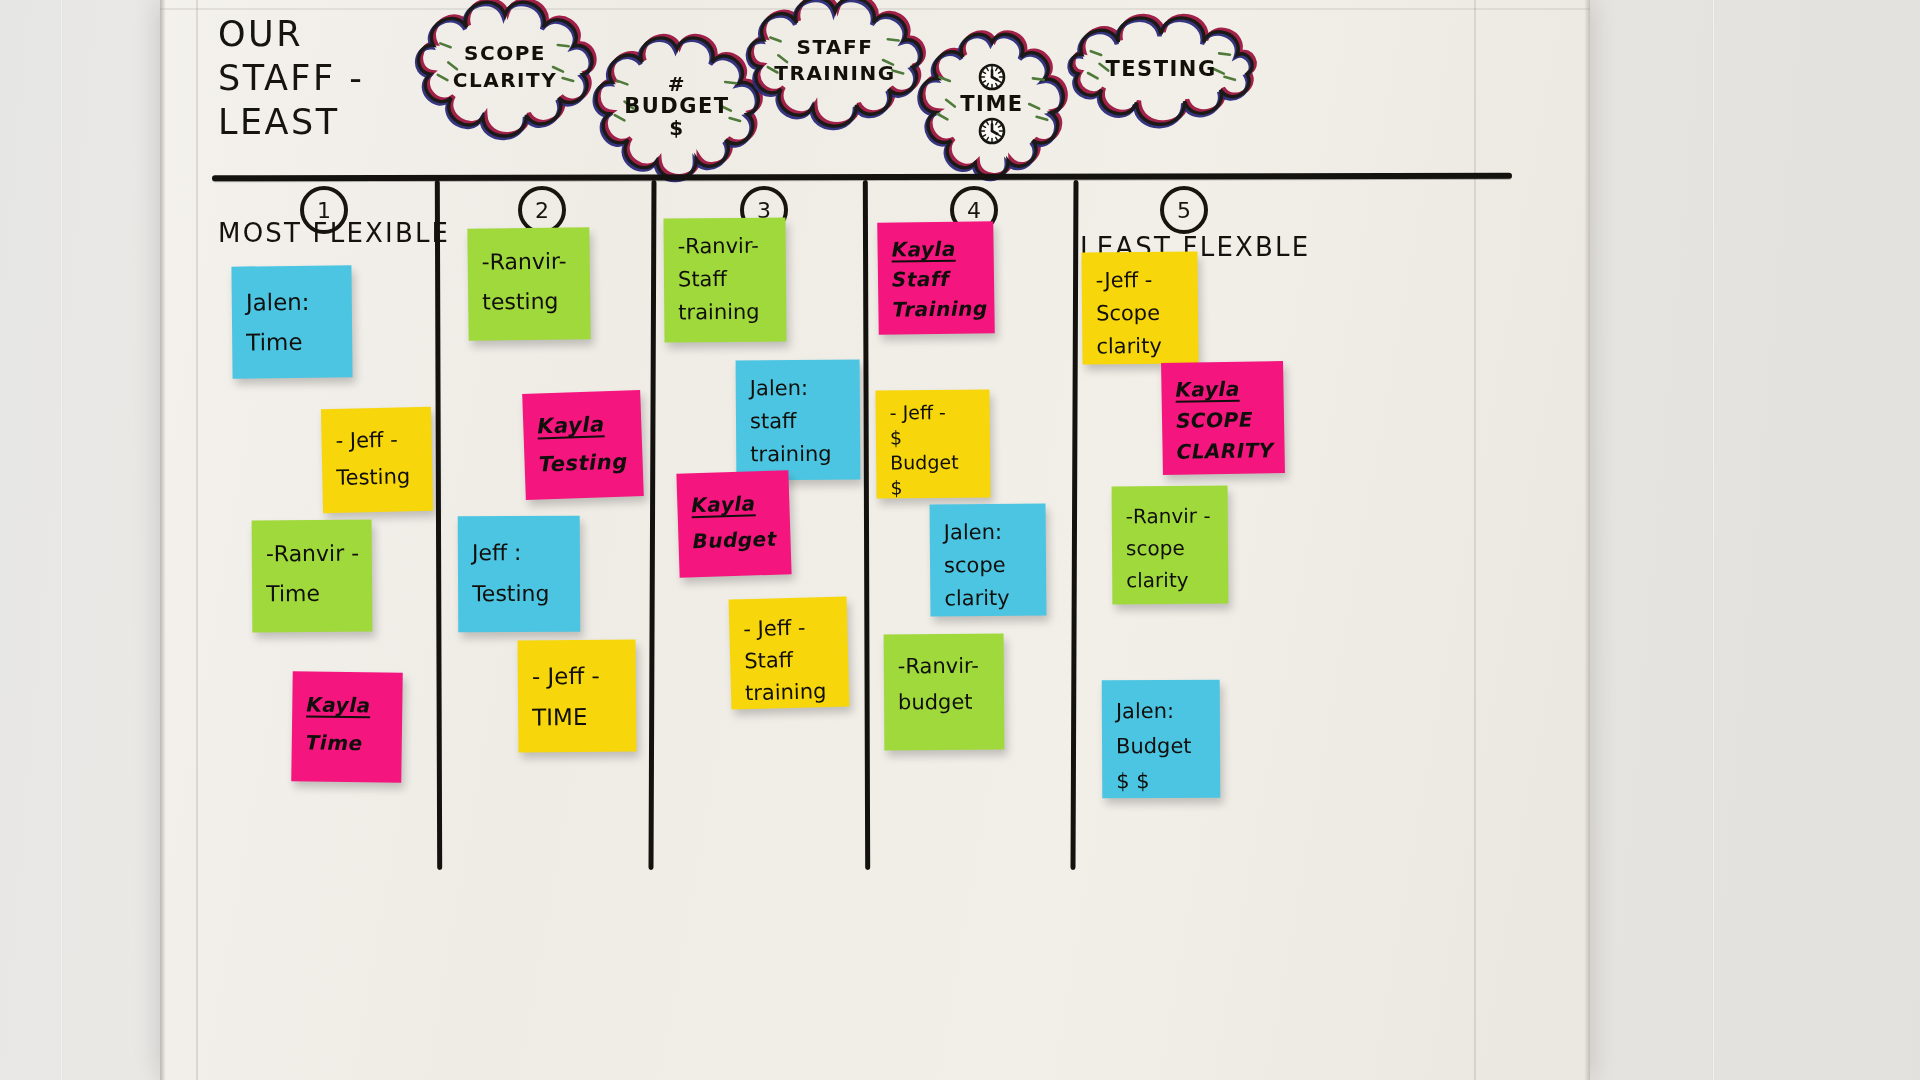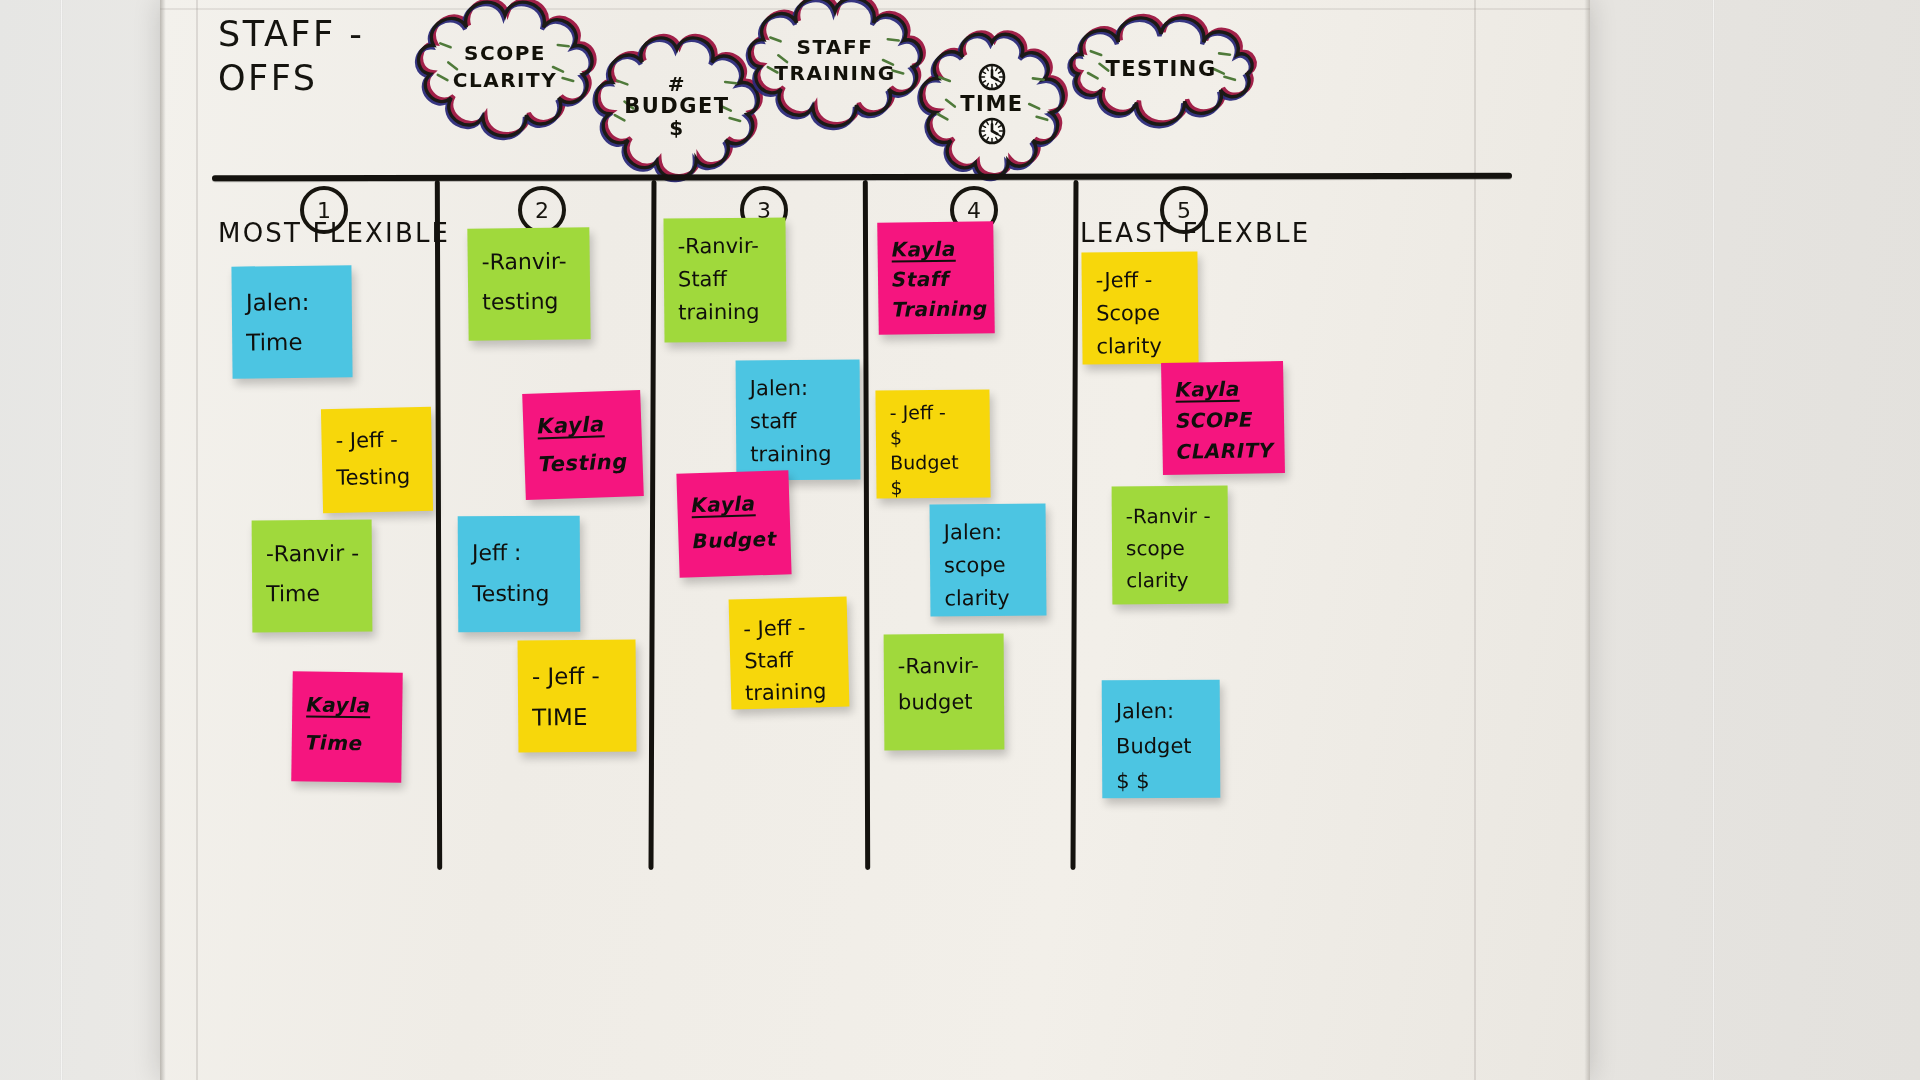--- a/index.html
+++ b/index.html
@@ -73,22 +73,23 @@
   <div class="wall-seam" style="left:1712px;"></div>
 
   <div class="board"></div>
   <div class="board-edge l"></div>
   <div class="board-edge r"></div>
   <div class="panel-line" style="left:196px;"></div>
   <div class="panel-line" style="left:1474px;"></div>
   <div class="panel-line2" style="top:8px;"></div>
 
   <div class="title">
+    <div>OUR</div>
     <div>STAFF -</div>
-    <div>OFFS</div>
+    <div>LEAST</div>
   </div>
 
   <div id="clouds-layer">
       <div class="cloud" style="left: 425px; top: 12px; width: 160px; height: 110px;">
         <svg width="160" height="110" viewBox="0 0 160 110">
           <path d="M80.0,3.1 C87.7,-20.8 126.1,-8.4 118.4,15.4 C130.1,-3.3 160.3,15.5 148.7,34.2 C166.1,28.7 175.1,56.8 157.6,62.4 C172.2,77.2 148.2,100.7 133.7,85.8 C144.3,105.9 111.9,123.1 101.3,103.0 C102.4,129.8 59.1,131.7 57.9,104.8 C46.1,124.4 14.5,105.4 26.3,85.8 C11.6,98.8 -9.4,75.1 5.3,62.1 C-12.5,60.0 -9.1,31.3 8.6,33.4 C-2.5,13.0 30.4,-5.0 41.6,15.4 C33.9,-8.4 72.3,-20.8 80.0,3.1 Z" fill="none" stroke="#9c1540" stroke-width="4.2" transform="translate(2.5,-2)" opacity=".95"></path>
           <path d="M80.0,3.1 C87.7,-20.8 126.1,-8.4 118.4,15.4 C130.1,-3.3 160.3,15.5 148.7,34.2 C166.1,28.7 175.1,56.8 157.6,62.4 C172.2,77.2 148.2,100.7 133.7,85.8 C144.3,105.9 111.9,123.1 101.3,103.0 C102.4,129.8 59.1,131.7 57.9,104.8 C46.1,124.4 14.5,105.4 26.3,85.8 C11.6,98.8 -9.4,75.1 5.3,62.1 C-12.5,60.0 -9.1,31.3 8.6,33.4 C-2.5,13.0 30.4,-5.0 41.6,15.4 C33.9,-8.4 72.3,-20.8 80.0,3.1 Z" fill="none" stroke="#2b2a7a" stroke-width="4.2" transform="translate(-1.5,2)" opacity=".95"></path>
           <path d="M80.0,3.1 C87.7,-20.8 126.1,-8.4 118.4,15.4 C130.1,-3.3 160.3,15.5 148.7,34.2 C166.1,28.7 175.1,56.8 157.6,62.4 C172.2,77.2 148.2,100.7 133.7,85.8 C144.3,105.9 111.9,123.1 101.3,103.0 C102.4,129.8 59.1,131.7 57.9,104.8 C46.1,124.4 14.5,105.4 26.3,85.8 C11.6,98.8 -9.4,75.1 5.3,62.1 C-12.5,60.0 -9.1,31.3 8.6,33.4 C-2.5,13.0 30.4,-5.0 41.6,15.4 C33.9,-8.4 72.3,-20.8 80.0,3.1 Z" fill="#f7f5ef" fill-opacity=".0" stroke="#1b1a16" stroke-width="3.4"></path>
           <line x1="25.6" y1="35.2" x2="15.3" y2="31.4" stroke="#4f7a3a" stroke-width="2.6" stroke-linecap="round"></line>
           <line x1="22.4" y1="68.2" x2="12.8" y2="62.9" stroke="#4f7a3a" stroke-width="2.6" stroke-linecap="round"></line>
@@ -229,21 +230,21 @@
       </div>
       <div class="colnum" style="left: 950px; top: 186px;">
         <span>4</span>
       </div>
       <div class="colnum" style="left: 1160px; top: 186px;">
         <span>5</span>
       </div>
     </div>
 
   <div class="flexlabel" style="left:218px;top:218px;">MOST FLEXIBLE</div>
-  <div class="flexlabel" style="left:1080px;top:218px;">LEAST FLEXBLE</div>
+  <div class="flexlabel" style="left:1080px;top:232px;">LEAST FLEXBLE</div>
 
   <div id="notes-layer">
       <div class="note" style="left: 232px; top: 266px; width: 120px; height: 112px; background: rgb(76, 197, 226); transform: rotate(-0.6deg); font-size: 23px; line-height: 40px; padding-top: 16px;">
         <span class="ln">Jalen:</span>
         <span class="ln">Time</span>
       </div>
       <div class="note" style="left: 322px; top: 408px; width: 110px; height: 104px; background: rgb(247, 215, 11); transform: rotate(-1.2deg); font-size: 21px; line-height: 37px; padding-top: 14px;">
         <span class="ln">- Jeff -</span>
         <span class="ln">Testing</span>
       </div>

